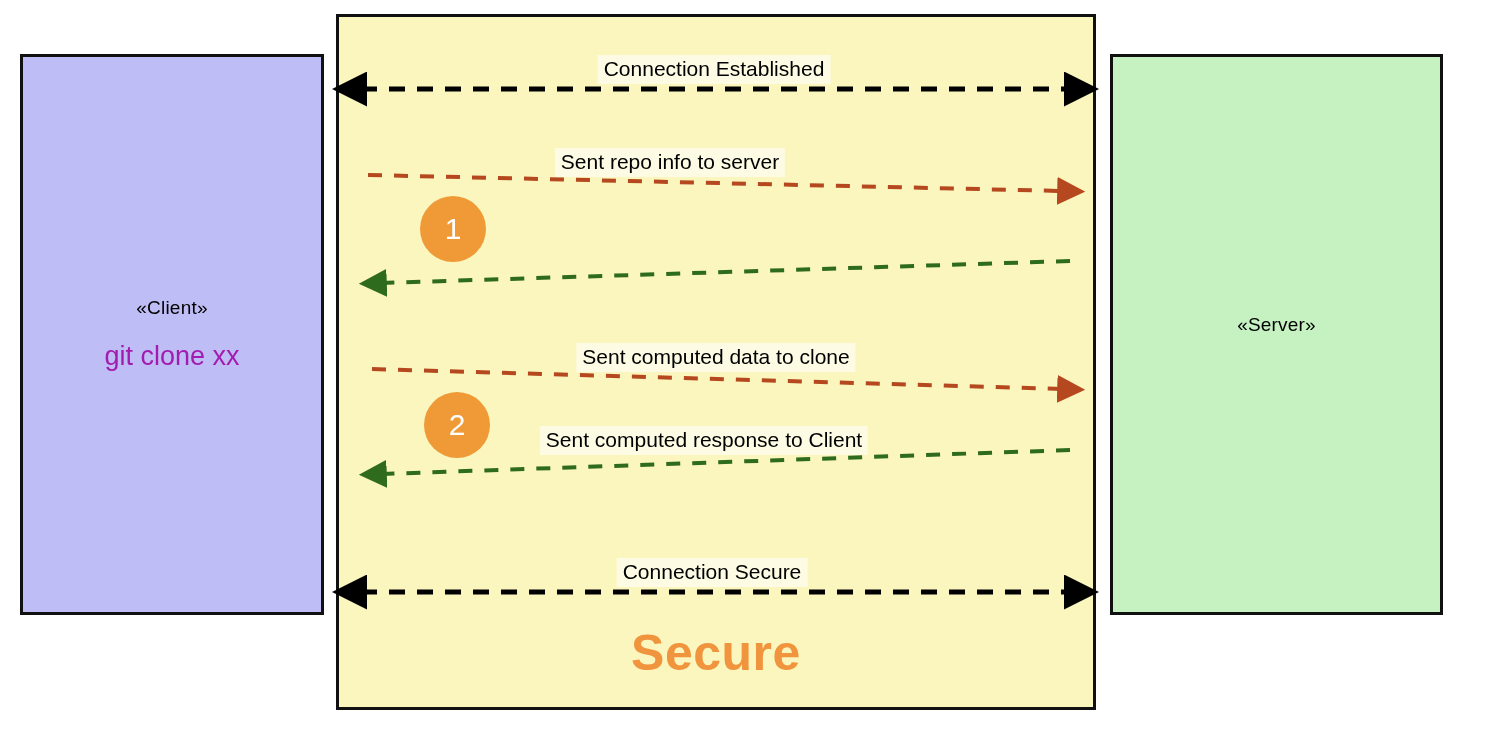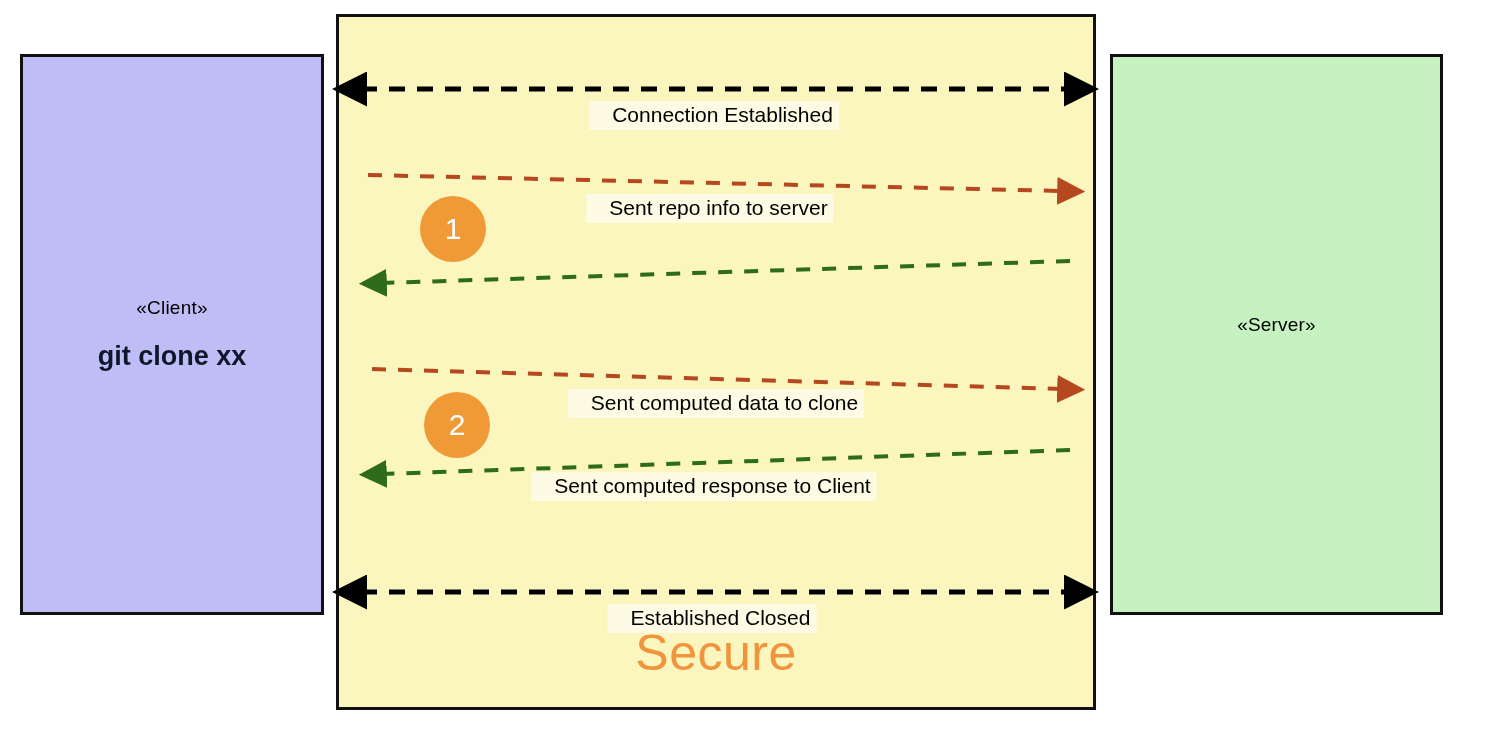--- a/index.html
+++ b/index.html
@@ -45,22 +45,22 @@
   }
   .actor-stereotype {
     font-size: 19px;
     color: #000000;
     line-height: 1.25;
     margin-bottom: 20px;
     letter-spacing: 0.2px;
   }
   .actor-name {
     font-size: 27px;
-    font-weight: bold;
-    color: #0f172a;
+    font-weight: normal;
+    color: #a21caf;
     line-height: 1.2;
     white-space: nowrap;
   }
 
   
   #channel-panel {
     position: absolute;
     left: 336px;
     top: 14px;
     width: 760px;
@@ -69,23 +69,22 @@
     border: 3px solid #111111;
     box-sizing: border-box;
   }
   .msg-label {
     position: absolute;
     transform: translateX(-50%);
     background: #fdfbe3;
     color: #000000;
     font-size: 21px;
     line-height: 1.15;
-    padding: 2px 6px 3px 23px;
+    padding: 2px 6px 3px 6px;
     white-space: nowrap;
-    margin-top: 46px;
   }
 
   
   #arrow-layer {
     position: absolute;
     left: 0;
     top: 0;
     width: 1494px;
     height: 736px;
     pointer-events: none;
@@ -110,21 +109,21 @@
   #badge-2 { left: 424px; top: 392px; }
 
   
   #secure-title {
     position: absolute;
     left: 336px;
     top: 624px;
     width: 760px;
     text-align: center;
     font-size: 50px;
-    font-weight: normal;
+    font-weight: bold;
     color: #f0943e;
     letter-spacing: 0.5px;
   }
 </style>
 </head>
 <body>
 
 <div id="canvas">
 
   <div class="actor-box" id="client-box">
@@ -174,28 +173,28 @@
       <line x1="1070" y1="450" x2="382" y2="474" stroke="#2e6b1d" stroke-width="4" stroke-dasharray="14 12" marker-end="url(#head-green-l)"></line>
     </g>
 
     <g>
       <line x1="361" y1="592" x2="1070" y2="592" stroke="#000000" stroke-width="5" stroke-dasharray="16 12" marker-start="url(#head-black-l)" marker-end="url(#head-black-r)"></line>
     </g>
   </svg>
 
   <div class="msg-label" style="left:714px; top:55px;">Connection Established</div>
 
-  <div class="msg-label" style="left:710px; top:148px;text-align:right;">Sent repo info to server</div>
+  <div class="msg-label" style="left:670px; top:148px;text-align:right;">Sent repo info to server</div>
 
 
   <div class="msg-label" style="left:716px; top:343px;">Sent computed data to clone</div>
 
   <div class="msg-label" style="left:704px; top:426px;">Sent computed response to Client</div>
 
-  <div class="msg-label" style="left:712px; top:558px;">Established Closed</div>
+  <div class="msg-label" style="left:712px; top:558px;">Connection Secure</div>
 
   <div class="step-badge" id="badge-1">
     <span>1</span>
   </div>
   <div class="step-badge" id="badge-2">
     <span>2</span>
   </div>
 
   <div id="secure-title">Secure</div>
 

